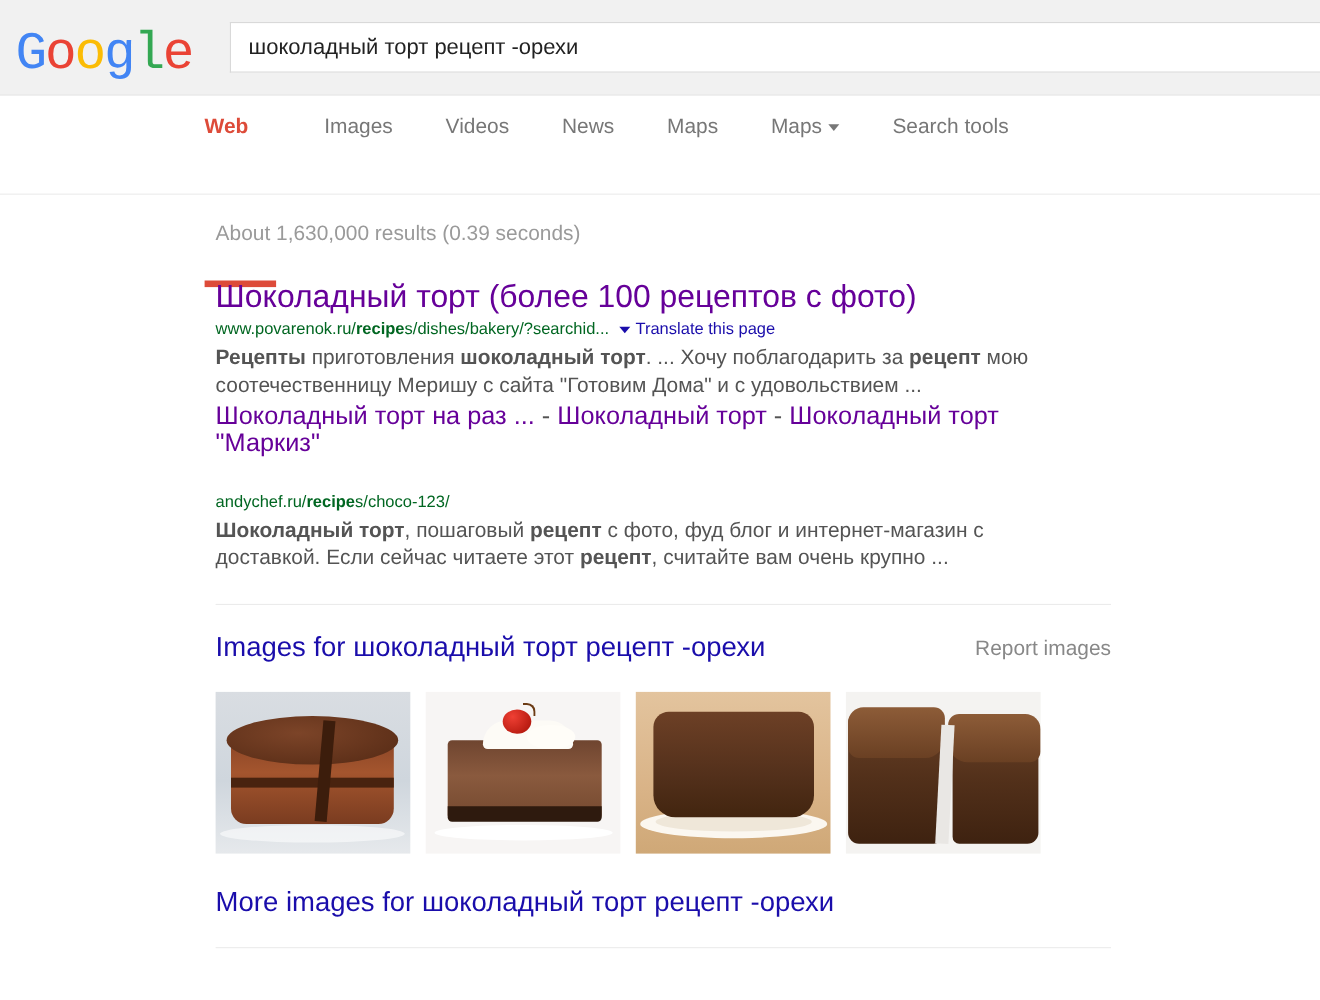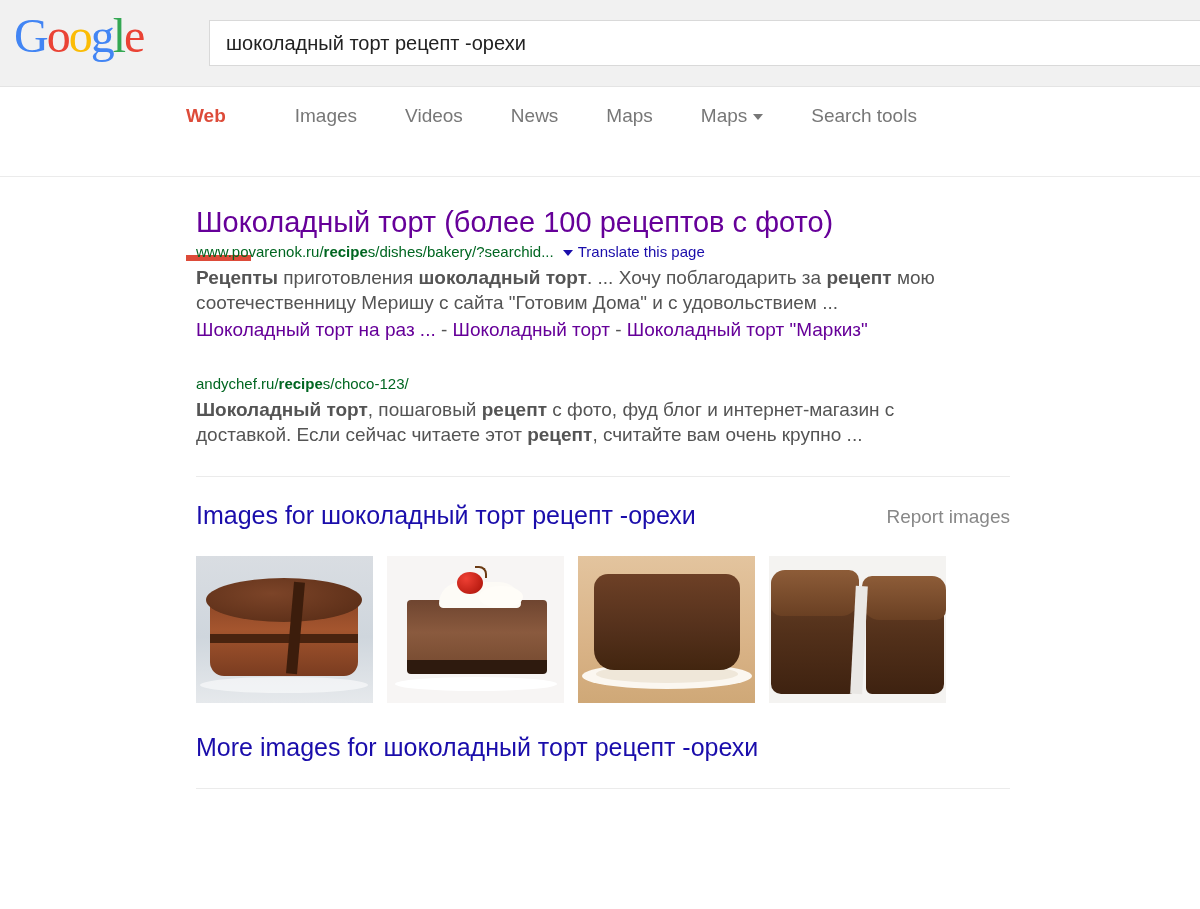--- a/index.html
+++ b/index.html
@@ -19,22 +19,22 @@
   .header {
     position: relative;
     height: 87px;
     background: #f1f1f1;
     border-bottom: 1px solid #e4e4e4;
     box-sizing: border-box;
   }
   .logo {
     position: absolute;
     left: 14px;
-    top: 12px;
-    font-family: Liberation Serif, serif;
+    top: 26px;
+    font-family: Liberation Mono, monospace;
     font-size: 48px;
     letter-spacing: -2px;
     line-height: 48px;
     white-space: nowrap;
     user-select: none;
   }
   .logo span { display: inline-block; }
   .logo .l-g1 { color: #4285f4; }
   .logo .l-o1 { color: #ea4335; }
   .logo .l-o2 { color: #fbbc05; }
@@ -179,21 +179,21 @@
   .snippet {
     margin-top: 1px;
     font-size: 19px;
     line-height: 25px;
     color: #545454;
     width: 790px;
   }
   .snippet b { color: #545454; font-weight: bold; }
   .sitelinks {
     margin-top: 2px;
-    font-size: 19px;
+    font-size: 23px;
     line-height: 25px;
     color: #545454;
   }
   .sitelink {
     color: #660099;
     cursor: pointer;
   }
 
   
   .divider {
@@ -392,20 +392,21 @@
     <div class="nav-item">News</div>
     <div class="nav-item">Maps</div>
     <div class="nav-item"><span>Maps</span><span class="caret"></span></div>
     <div class="nav-item">Search tools</div>
   </div>
   <div class="nav-underline"></div>
 </div>
 
 <div class="content">
 
+  <div class="stats">About 1,630,000 results (0.39 seconds)</div>
 
   <div class="result">
     <div class="result-title visited">Шоколадный торт (более 100 рецептов с фото)</div>
     <div class="result-url-line">
       <span>www.povarenok.ru/</span><b>recipe</b><span>s/dishes/bakery/?searchid...</span><span class="url-caret"></span><span class="translate-link">Translate this page</span>
     </div>
     <div class="snippet">
       <b>Рецепты</b><span> приготовления </span><b>шоколадный торт</b><span>. ... Хочу поблагодарить за </span><b>рецепт</b><span> мою соотечественницу Меришу с сайта "Готовим Дома" и с удовольствием ...</span>
     </div>
     <div class="sitelinks">

